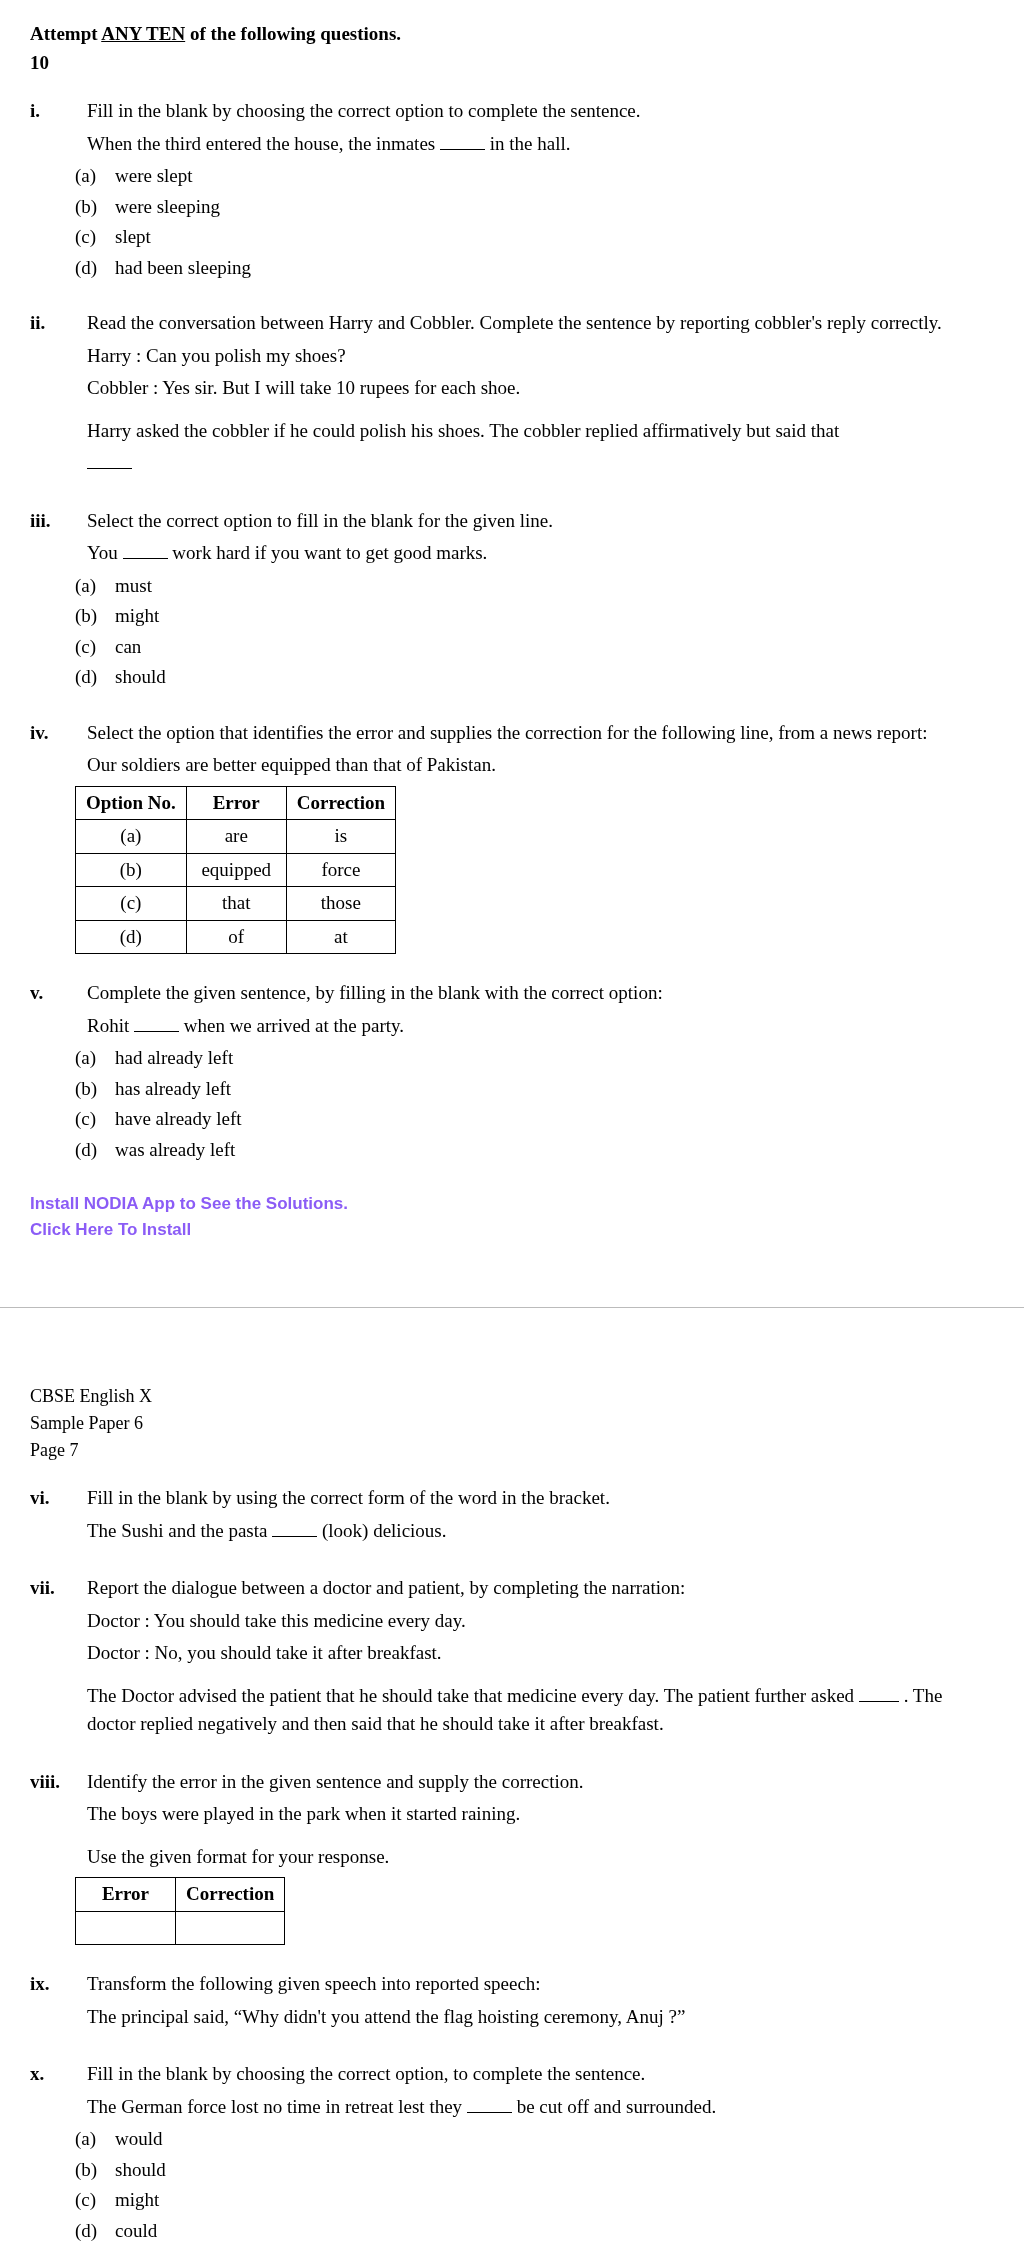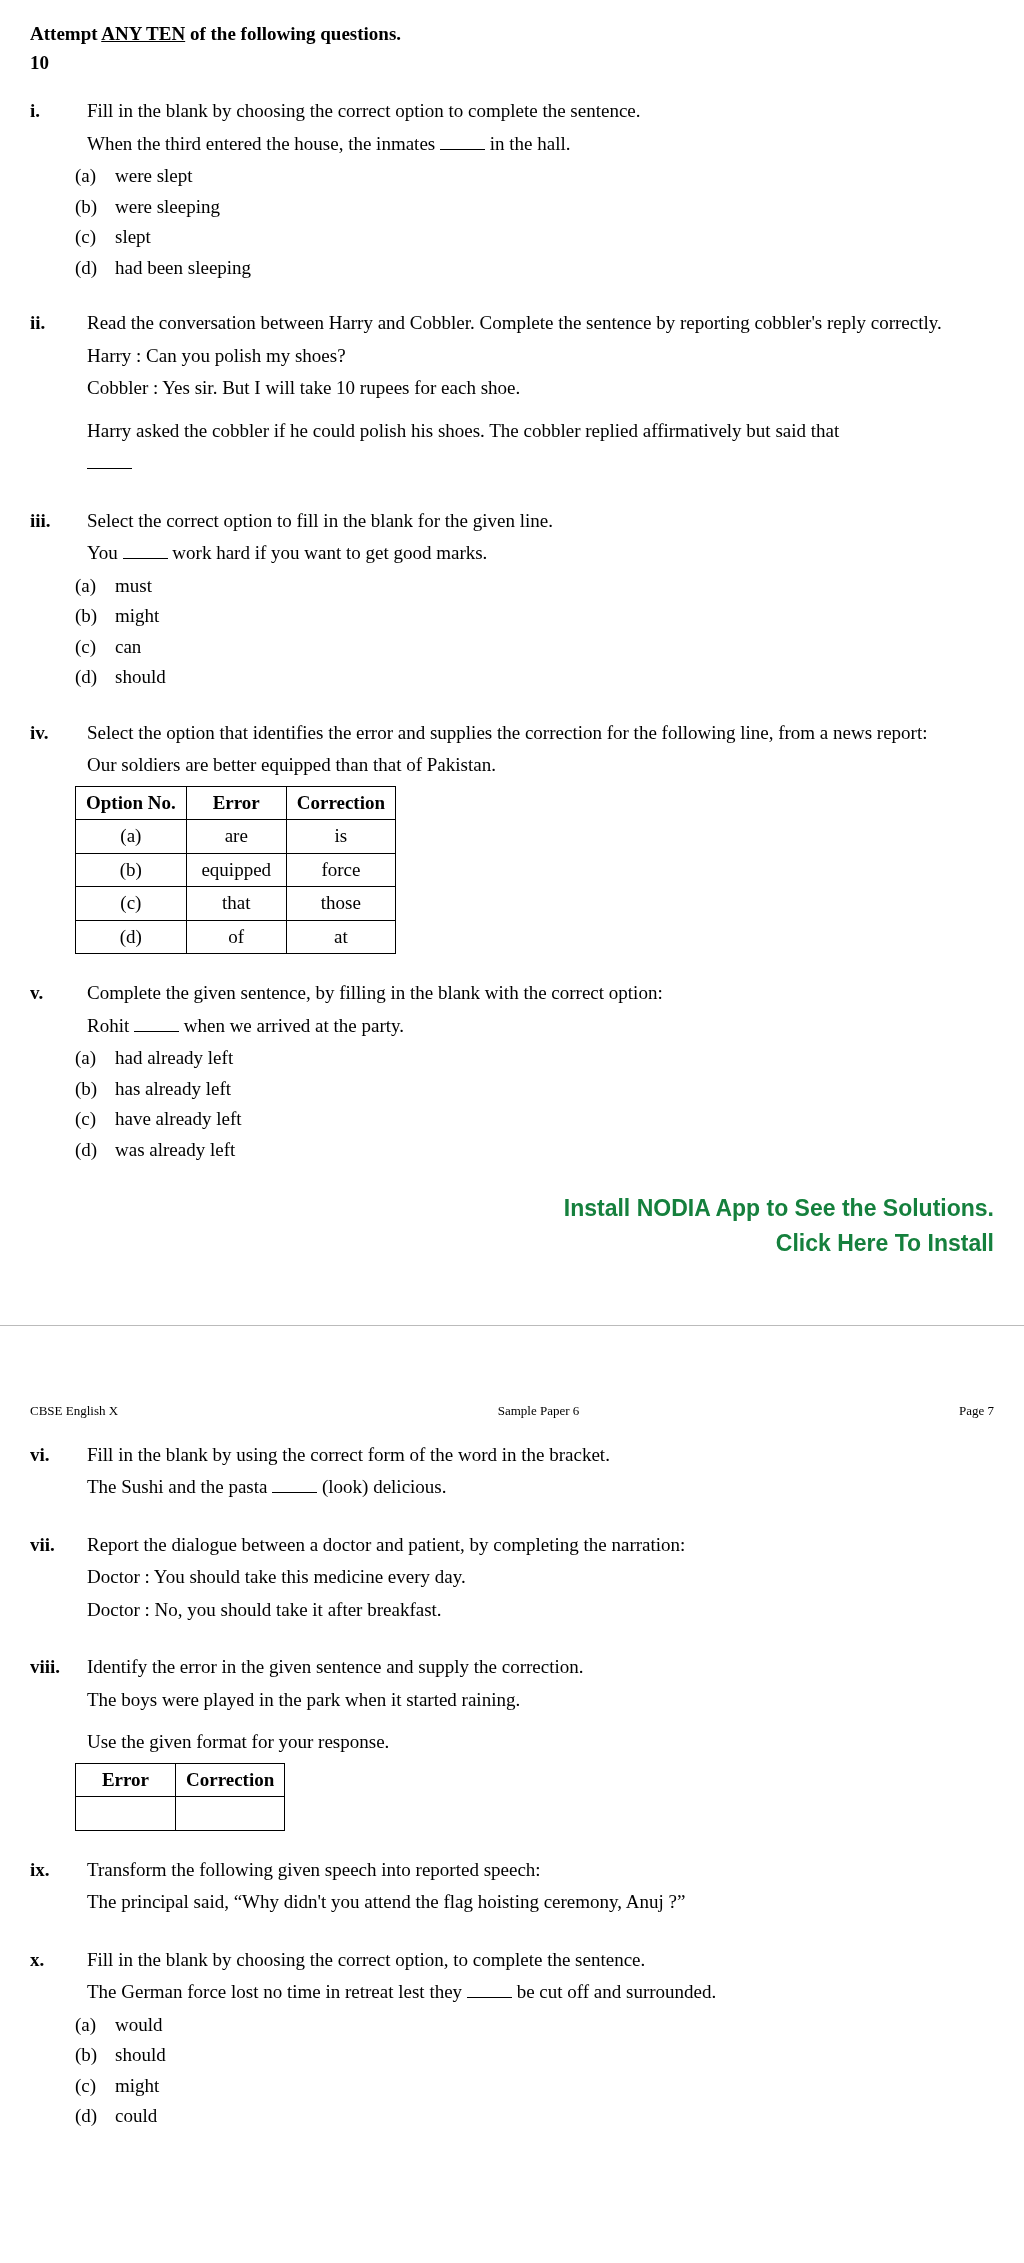--- a/index.html
+++ b/index.html
@@ -55,38 +55,39 @@
     margin-top: 6px;
   }
   table.err-table td, table.err-table th {
     border: 1px solid #000;
     padding: 2px 10px;
     text-align: center;
     font-weight: normal;
   }
   table.err-table th { font-weight: bold; }
   .cta {
-    text-align: right;
-    color: #15803d;
+    text-align: left;
+    color: #8b5cf6;
     font-weight: bold;
     font-family: Arial, Helvetica, sans-serif;
-    font-size: 23px;
+    font-size: 17px;
     margin: 25px 0 10px 0;
   }
   hr.page-sep {
     border: none;
     border-top: 1px solid #bbb;
     margin: 25px 0;
   }
   .page-header2 {
     display: flex;
     justify-content: space-between;
     padding: 50px 30px 20px 30px;
     font-family: Georgia, serif;
-    font-size: 13px;
+    font-size: 18px;
+    flex-direction: column;
   }
   .blank {
     display: inline-block;
     border-bottom: 1px solid #000;
     width: 45px;
     vertical-align: baseline;
   }
   .blank-sm {
     display: inline-block;
     border-bottom: 1px solid #000;
@@ -258,20 +259,21 @@
       <p><span>The Sushi and the pasta </span><span class="blank"></span><span> (look) delicious.</span></p>
     </div>
   </div>
 
   <div class="question">
     <div class="qnum">vii.</div>
     <div class="qbody">
       <p>Report the dialogue between a doctor and patient, by completing the narration:</p>
       <p>Doctor : You should take this medicine every day.</p>
       <p>Doctor : No, you should take it after breakfast.</p>
+      <p class="para-gap"><span>The Doctor advised the patient that he should take that medicine every day. The patient further asked </span><span class="blank-sm"></span><span> . The doctor replied negatively and then said that he should take it after breakfast.</span></p>
     </div>
   </div>
 
   <div class="question">
     <div class="qnum">viii.</div>
     <div class="qbody">
       <p>Identify the error in the given sentence and supply the correction.</p>
       <p>The boys were played in the park when it started raining.</p>
       <p class="para-gap">Use the given format for your response.</p>
       <table class="err-table">

